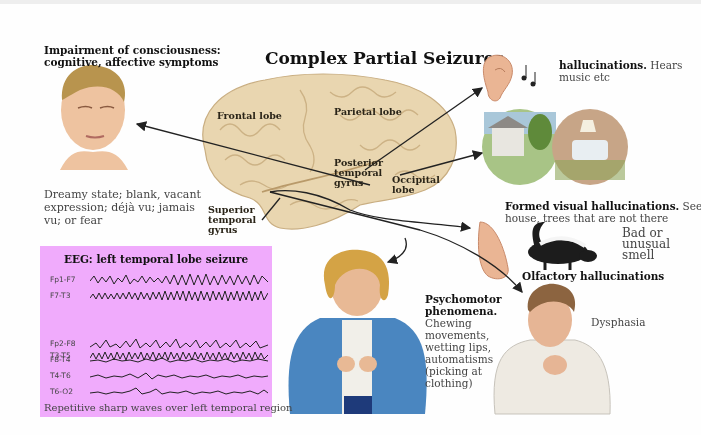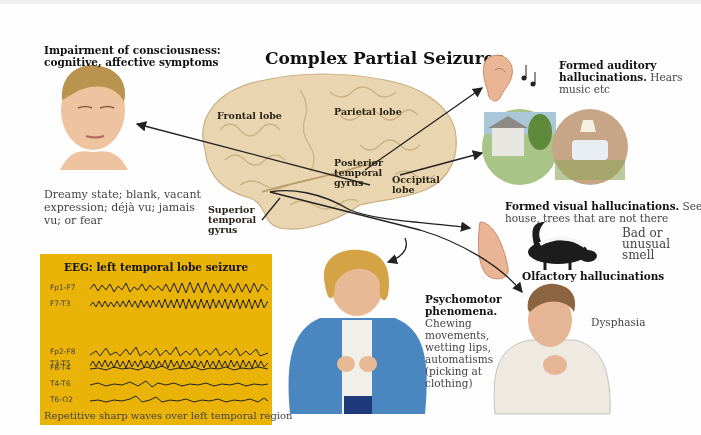--- a/index.html
+++ b/index.html
@@ -5,21 +5,21 @@
   html, body { margin: 0; padding: 0; }
   body { width: 701px; height: 435px; background: #fefefe; position: relative; overflow: hidden;
          font-family: "DejaVu Serif", serif; color: #222; }
   .topbar { position: absolute; left: 0; top: 0; width: 701px; height: 4px; background: #eeeeee; }
   .abs { position: absolute; }
   .bold { font-weight: bold; color: #111; }
   .reg { color: #444; }
   .title { left: 265px; top: 48px; font-size: 17px; font-weight: bold; color: #111; white-space: nowrap; }
   .lbl { font-size: 10.5px; line-height: 12px; }
   .brainlbl { font-size: 9.5px; line-height: 10px; font-weight: bold; color: #2a2418; }
-  .eeg { left: 40px; top: 254px; width: 232px; height: 171px; background: #eab308; }
+  .eeg { left: 40px; top: 246px; width: 232px; height: 171px; background: #f0abfc; }
   .eeg-title { position: absolute; left: 0; width: 232px; top: 7px; text-align: center;
                font-size: 10.5px; font-weight: bold; color: #111; }
   .eeg-row { position: absolute; left: 10px; width: 220px; height: 14px; }
   .eeg-ch { position: absolute; left: 0; top: 2px; font-family: "DejaVu Sans", sans-serif; font-size: 7.5px; color: #444; }
   .eeg-wave { position: absolute; left: 40px; top: 0; width: 178px; height: 14px; }
   .eeg-caption { position: absolute; left: 4px; bottom: 4px; font-size: 10px; color: #444; white-space: nowrap; }
   svg.overlay { position: absolute; left: 0; top: 0; }
 </style>
 </head>
 <body>
@@ -148,21 +148,20 @@
   <div>Occipital</div>
   <div>lobe</div>
 </div>
 <div class="abs brainlbl" style="left:208px; top:205px;">
   <div>Superior</div>
   <div>temporal</div>
   <div>gyrus</div>
 </div>
 
 <div class="abs lbl" style="left:559px; top:59px; white-space:nowrap;">
-  <div class="bold">Formed auditory</div>
   <div><span class="bold">hallucinations.</span><span class="reg"> Hears</span></div>
   <div class="reg">music etc</div>
 </div>
 
 <div class="abs lbl" style="left:505px; top:200px; white-space:nowrap;">
   <div><span class="bold">Formed visual hallucinations.</span><span class="reg"> Sees</span></div>
   <div class="reg">house, trees that are not there</div>
 </div>
 
 <div class="abs reg" style="left:622px; top:228px; font-size:12px; line-height:11px;">

